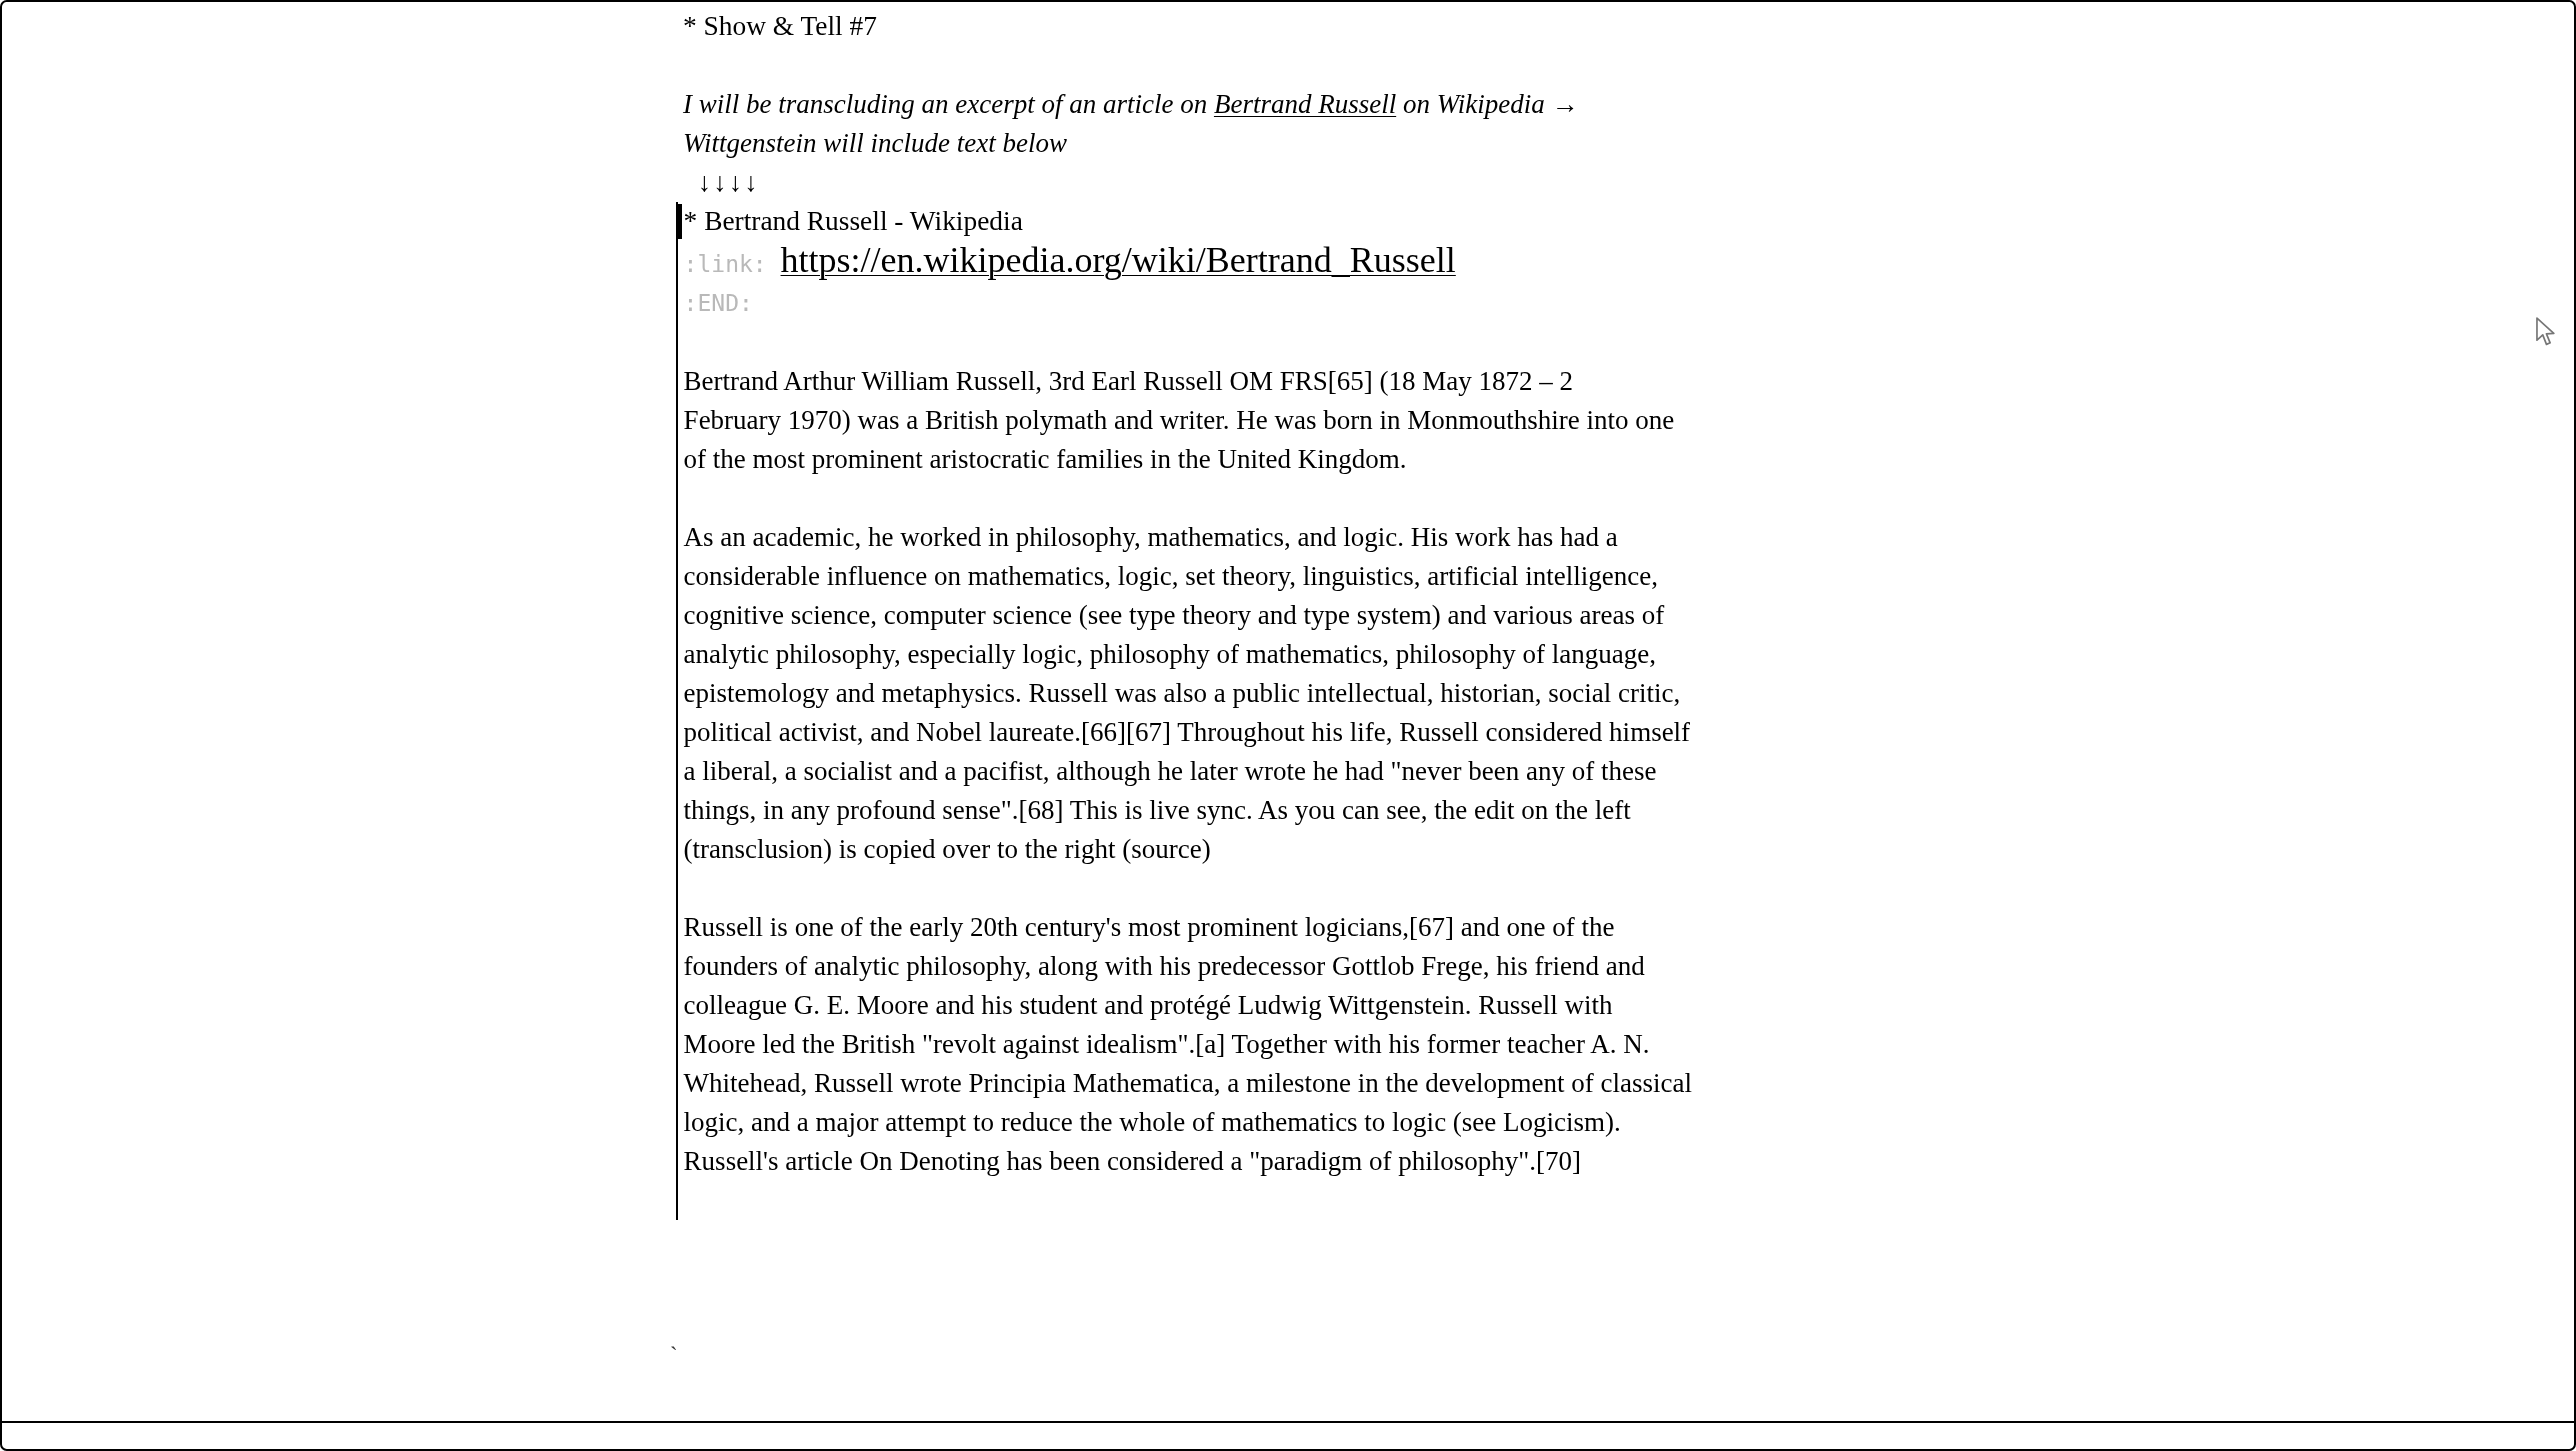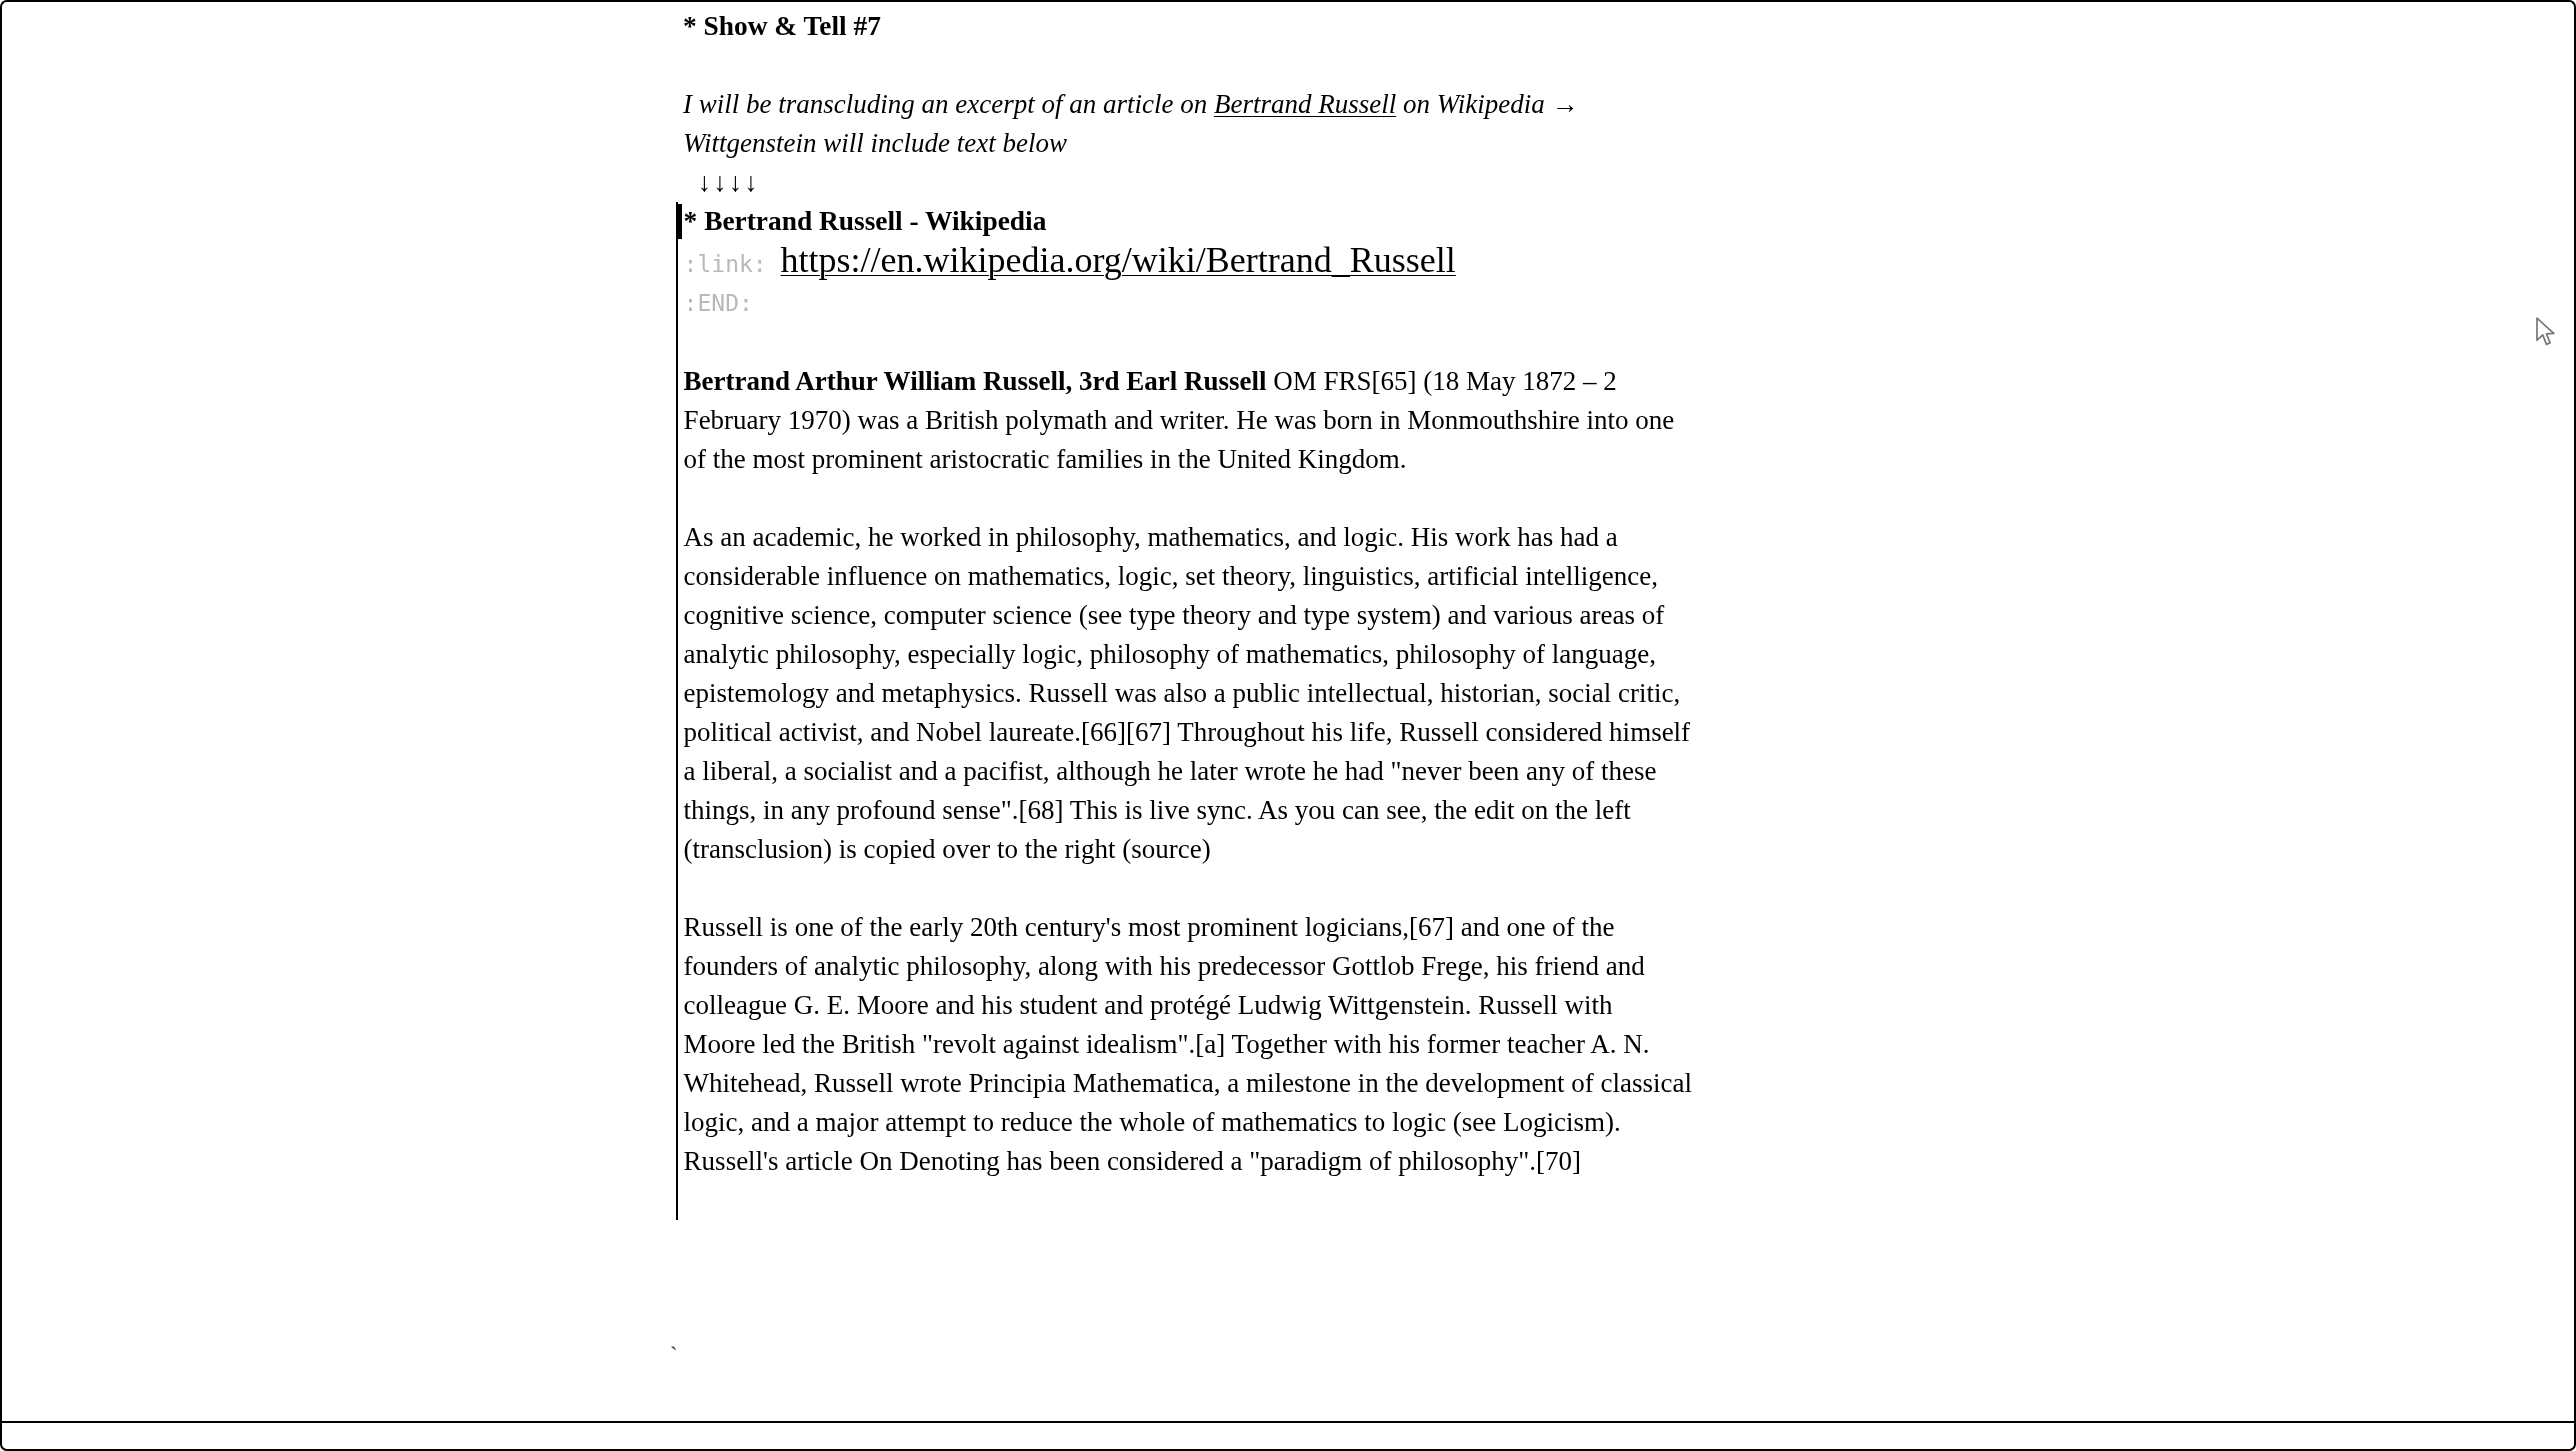--- a/index.html
+++ b/index.html
@@ -18,21 +18,21 @@
     color: var(--text, #000000);
     font-size: 27px;
     line-height: 39px;
   }
   .buffer {
     position: absolute;
     left: 681px; top: 5.4px;
     width: 1433px;
   }
   .heading {
-    font-weight: 700;
+    font-weight: 400;
     font-size: 27.4px;
     line-height: 39px;
     white-space: pre;
   }
   .heading.first { margin-bottom: 39px; }
   .intro-line { white-space: pre; font-style: italic; }
   .arrows-line { padding-left: 14.7px; letter-spacing: 2px; }
   .link {
     color: var(--link, #000000);
     text-decoration: underline;
@@ -62,21 +62,21 @@
   }
   .drawer .link {
     font-family: "Liberation Serif", "DejaVu Serif", serif;
     font-size: 36px;
     color: var(--text, #000000);
   }
   .para {
     white-space: pre-line;
     margin-top: 39px;
   }
-  .para b { font-weight: 700; }
+  .para b { font-weight: 400; }
   .stray {
     position: absolute;
     left: 668px; top: 1342px;
     font-size: 23px;
     line-height: 23px;
     color: #333333;
   }
   .bottom-rule {
     position: absolute;
     left: 0; right: 0; top: 1419px;

